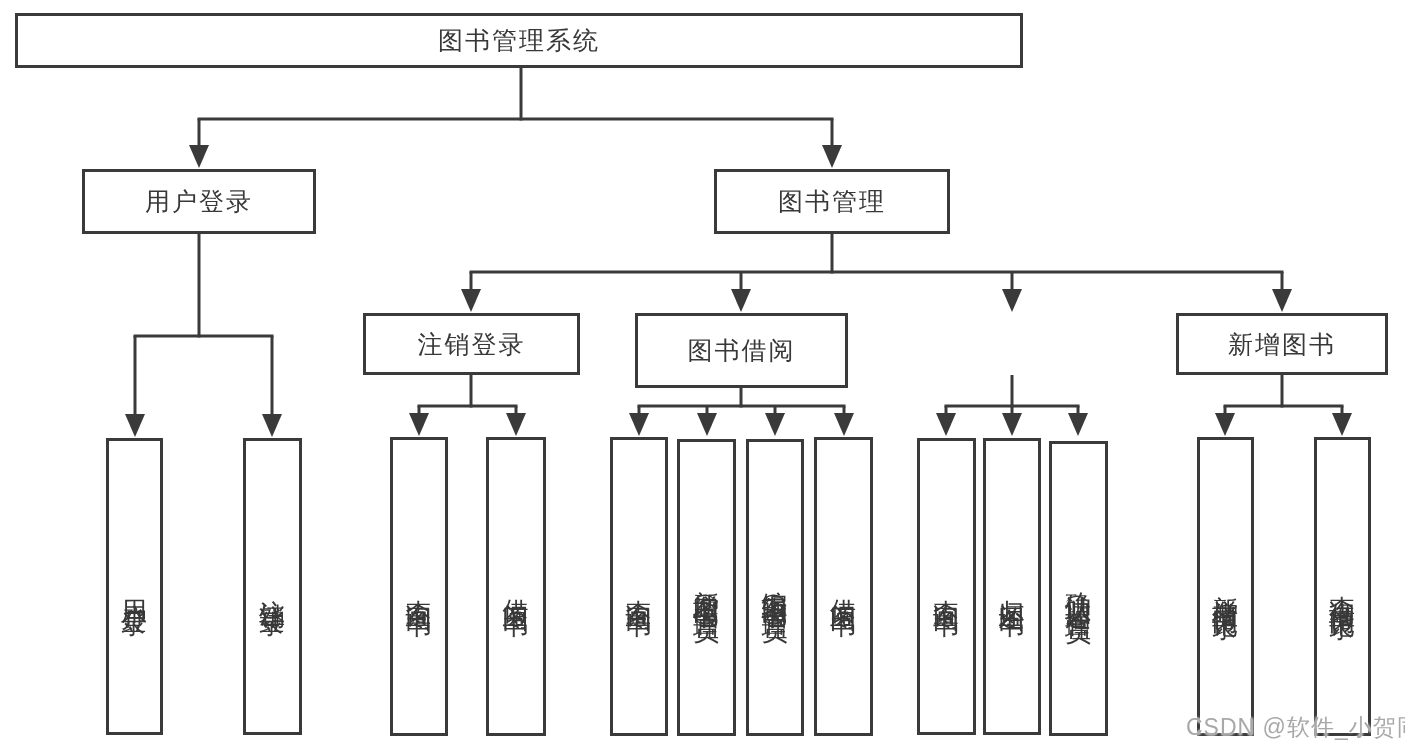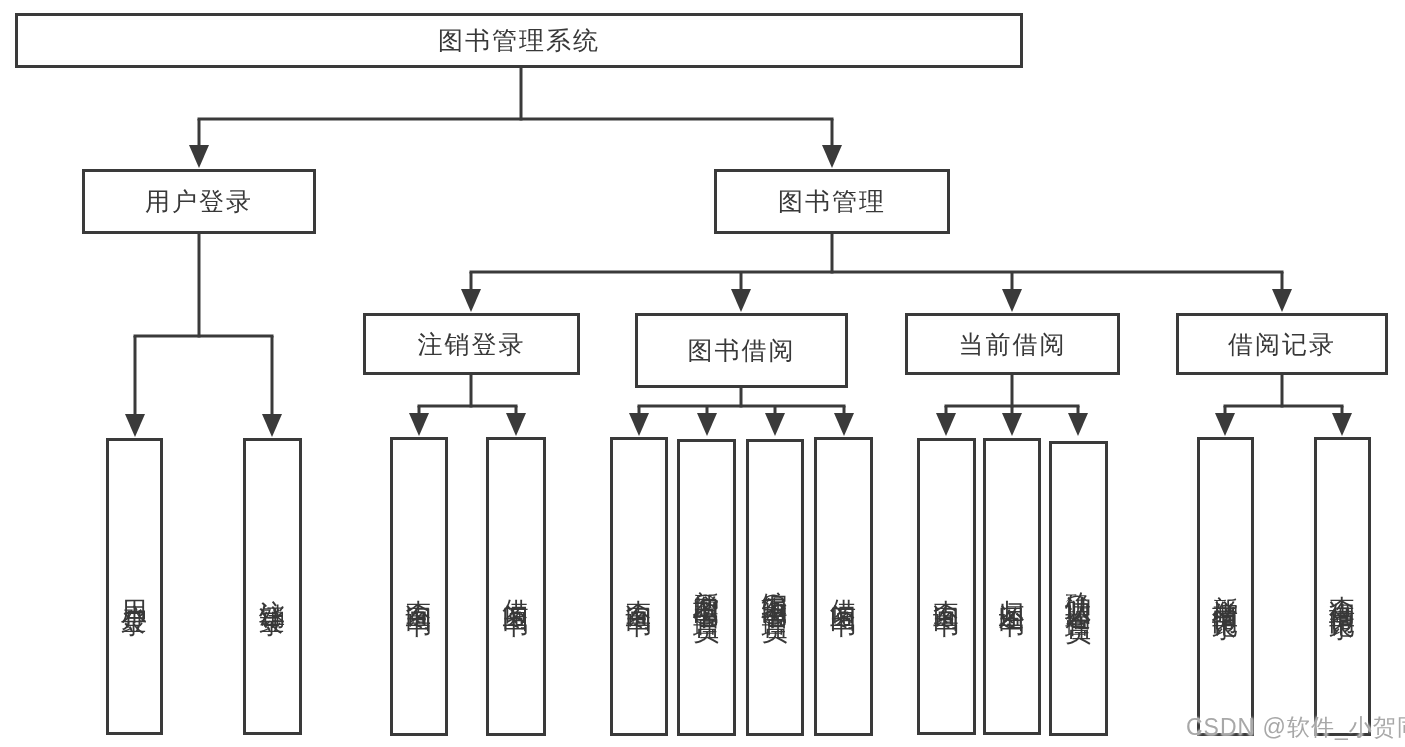--- a/index.html
+++ b/index.html
@@ -102,22 +102,21 @@
       <polygon points="1332,413 1352,413 1342,436" fill="#3a3a3a"></polygon>
     </svg>
 
   <div class="node hbox" style="left:15px;top:13px;width:1008px;height:55px">图书管理系统</div>
 
   <div class="node hbox" style="left:82px;top:169px;width:234px;height:65px">用户登录</div>
   <div class="node hbox" style="left:714px;top:169px;width:236px;height:65px">图书管理</div>
 
   <div class="node hbox" style="left:363px;top:313px;width:217px;height:62px">注销登录</div>
   <div class="node hbox" style="left:635px;top:313px;width:213px;height:75px">图书借阅</div>
-  <div class="node hbox" style="left:905px;top:313px;width:215px;height:62px">当前借阅</div>
-  <div class="node hbox" style="left:1176px;top:313px;width:212px;height:62px">借阅记录</div>
+  <div class="node hbox" style="left:1176px;top:313px;width:212px;height:62px">新增图书</div>
 
   <div class="node vbox" style="left:106px;top:438px;width:57px;height:297px">
     <span class="vtext">用户登录</span>
   </div>
   <div class="node vbox" style="left:243px;top:438px;width:59px;height:297px">
     <span class="vtext">注销登录</span>
   </div>
 
   <div class="node vbox" style="left:390px;top:437px;width:58px;height:299px">
     <span class="vtext">查询图书</span>

